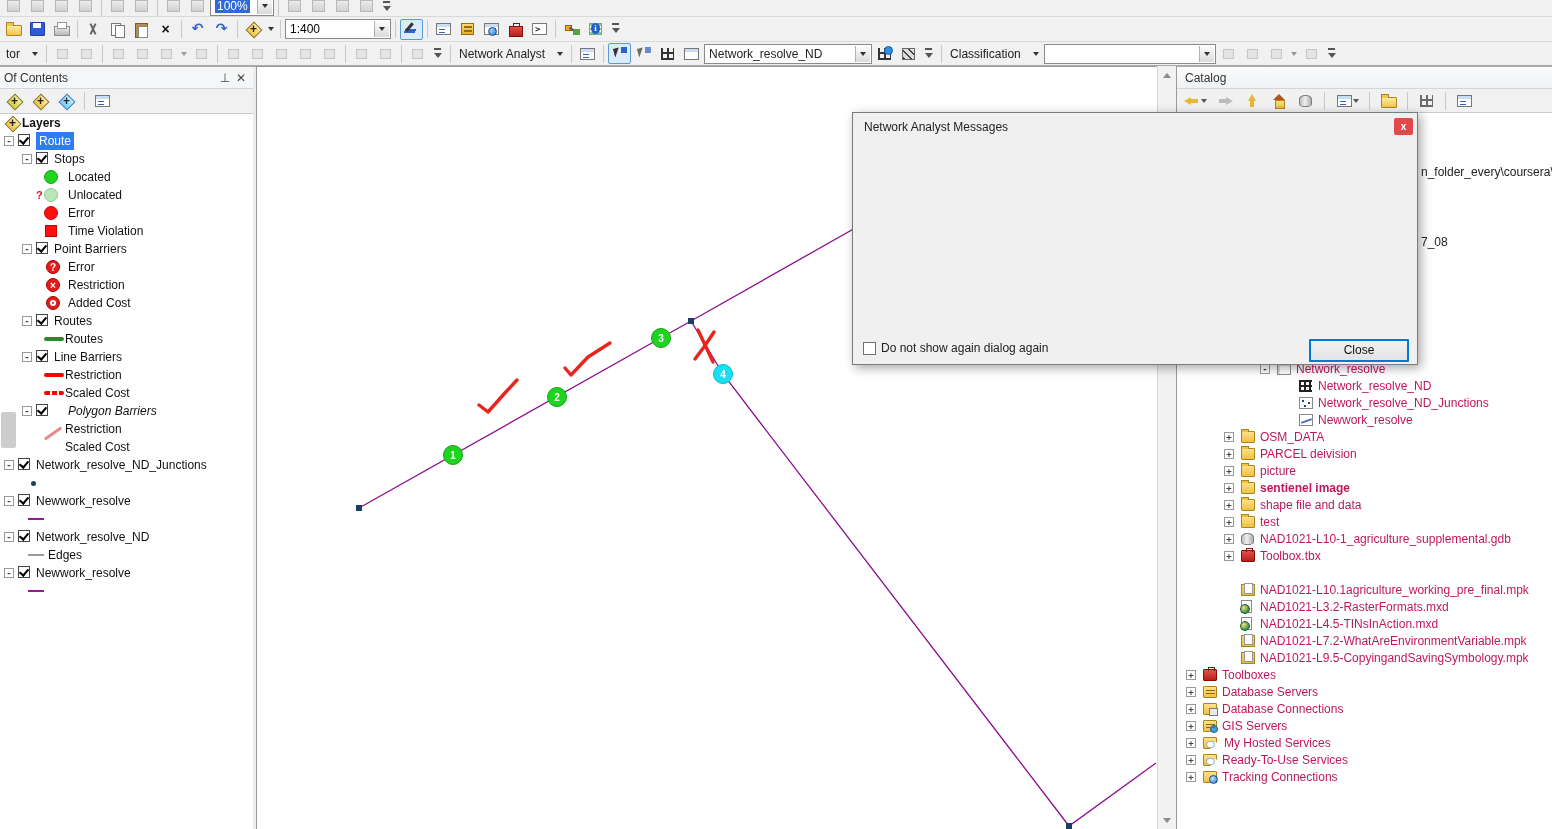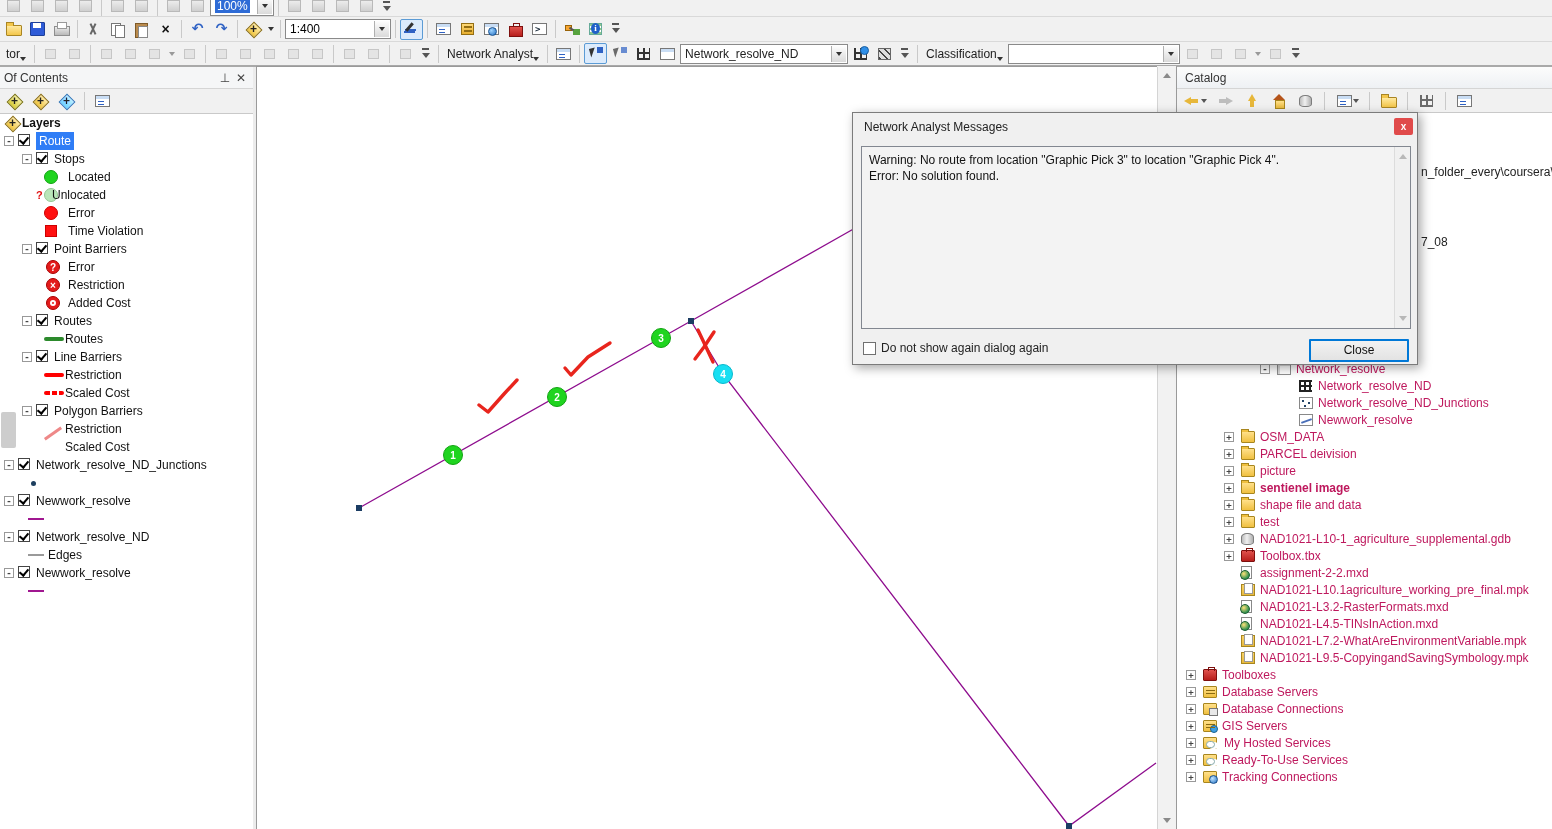--- a/index.html
+++ b/index.html
@@ -9,21 +9,21 @@
   *{box-sizing:border-box}
 
   
   .tbrow{display:flex;align-items:center;background:#f1f1f1;border-bottom:1px solid #d9d9d9;padding-left:2px;gap:1px}
   #tb1{height:17px;overflow:hidden;align-items:flex-end}
   #tb2{height:25px}
   #tb3{height:24px;border-bottom:1px solid #a9a9a9}
   .sep{width:1px;height:18px;background:#c9c9c9;margin:0 3px;flex:none}
   .tb-btn{width:23px;height:21px;display:flex;align-items:center;justify-content:center;flex:none;border:1px solid transparent;border-radius:2px}
   .tb-btn.act{background:#dcebfc;border:1px solid #5b9bd5}
-  .tb-lbl{padding:0 4px;display:flex;align-items:flex-end;gap:0;white-space:nowrap}
+  .tb-lbl{padding:0 4px;display:flex;align-items:center;gap:12px;white-space:nowrap}
   .car{width:0;height:0;border-left:3px solid transparent;border-right:3px solid transparent;border-top:4px solid #333;display:inline-block}
   .ovf{width:12px;height:18px;position:relative;flex:none;margin:0 2px}
   .ovf::before{content:"";position:absolute;left:2px;top:3px;width:7px;height:2px;background:#555}
   .ovf::after{content:"";position:absolute;left:2px;top:8px;border-left:4px solid transparent;border-right:4px solid transparent;border-top:5px solid #555}
   .combo{display:inline-flex;align-items:center;background:#fff;border:1px solid #8a8a8a;height:20px;padding-left:4px;position:relative;flex:none}
   .combo .dd{position:absolute;right:1px;top:1px;bottom:1px;width:15px;background:linear-gradient(#fdfdfd,#dadada);border-left:1px solid #b0b0b0;display:flex;align-items:center;justify-content:center}
   .combo input{border:none;outline:none;font:12px "Liberation Sans",sans-serif;width:100%;background:transparent;padding:0}
   .hl{background:#2e6bd6;color:#fff;padding:0 2px}
 
   
@@ -454,21 +454,21 @@
         <span class="exp" style="left: 22px;">-</span>
         <span class="cb" style="left: 36px;"></span>
         <span class="lbl" style="left: 54px;">Stops</span>
       </div>
       <div class="trow" style="top: 54px;">
         <span class="sym s-c c-green" style="left: 44px;"></span>
         <span class="lbl" style="left: 68px;">Located</span>
       </div>
       <div class="trow" style="top: 72px;">
         <span class="sym s-c c-pale" style="left: 44px;"></span>
-        <span class="lbl" style="left: 52px;">Unlocated</span>
+        <span class="lbl" style="left: 68px;">Unlocated</span>
       </div>
       <div class="trow" style="top: 90px;">
         <span class="sym s-c c-red" style="left: 44px;"></span>
         <span class="lbl" style="left: 68px;">Error</span>
       </div>
       <div class="trow" style="top: 108px;">
         <span class="sym sq-red" style="left: 45px;"></span>
         <span class="lbl" style="left: 68px;">Time Violation</span>
       </div>
       <div class="trow" style="top: 126px;">
@@ -506,21 +506,21 @@
         <span class="sym ln ln-red" style="left: 44px;"></span>
         <span class="lbl" style="left: 65px;">Restriction</span>
       </div>
       <div class="trow" style="top: 270px;">
         <span class="sym ln ln-red-d" style="left: 44px;"></span>
         <span class="lbl" style="left: 65px;">Scaled Cost</span>
       </div>
       <div class="trow" style="top: 288px;">
         <span class="exp" style="left: 22px;">-</span>
         <span class="cb" style="left: 36px;"></span>
-        <span class="lbl" style="left: 54px;">Polygon Barriers</span>
+        <span class="lbl" style="left: 68px; font-style: italic;">Polygon Barriers</span>
       </div>
       <div class="trow" style="top: 306px;">
         <span class="sym ln pg-restrict" style="left: 45px;"></span>
         <span class="lbl" style="left: 65px;">Restriction</span>
       </div>
       <div class="trow" style="top: 324px;">
         <span class="sym ln pg-scaled" style="left: 45px;"></span>
         <span class="lbl" style="left: 65px;">Scaled Cost</span>
       </div>
       <div class="trow" style="top: 342px;">
@@ -686,24 +686,20 @@
       <div class="crow" style="top: 170px;">
         <span class="cexp" style="left: 47px;">+</span>
         <span class="cic gdb" style="left: 64px;"></span>
         <span class="lbl" style="left: 83px;">NAD1021-L10-1_agriculture_supplemental.gdb</span>
       </div>
       <div class="crow" style="top: 187px;">
         <span class="cexp" style="left: 47px;">+</span>
         <span class="cic toolbox" style="left: 64px;"></span>
         <span class="lbl" style="left: 83px;">Toolbox.tbx</span>
       </div>
-      <div class="crow" style="top: 204px;">
-        <span class="cic mxd" style="left: 64px;"></span>
-        <span class="lbl" style="left: 83px;">assignment-2-2.mxd</span>
-      </div>
       <div class="crow" style="top: 221px;">
         <span class="cic mpk" style="left: 64px;"></span>
         <span class="lbl" style="left: 83px;">NAD1021-L10.1agriculture_working_pre_final.mpk</span>
       </div>
       <div class="crow" style="top: 238px;">
         <span class="cic mxd" style="left: 64px;"></span>
         <span class="lbl" style="left: 83px;">NAD1021-L3.2-RasterFormats.mxd</span>
       </div>
       <div class="crow" style="top: 255px;">
         <span class="cic mxd" style="left: 64px;"></span>
@@ -751,32 +747,18 @@
         <span class="cexp" style="left: 9px;">+</span>
         <span class="cic tracking" style="left: 26px;"></span>
         <span class="lbl" style="left: 45px;">Tracking Connections</span>
       </div>
     </div>
 </div>
 
 <div id="dialog">
   <div id="dlg-title">Network Analyst Messages</div>
   <div id="dlg-close">x</div>
-  <div id="dlg-msgbox">
-    <div id="dlg-msgtext">
-      <div>Warning: No route from location "Graphic Pick 3" to location "Graphic Pick 4".</div>
-      <div>Error: No solution found.</div>
-    </div>
-    <div id="dlg-sb">
-      <span class="sb-btn sb-up">
-          <span class="sb-tri-up"></span>
-        </span>
-      <span class="sb-btn sb-dn">
-          <span class="sb-tri-dn"></span>
-        </span>
-    </div>
-  </div>
   <div id="dlg-check">
     <span class="box"></span>
     <span>Do not show again dialog again</span>
   </div>
   <div id="dlg-closebtn">Close</div>
 </div>
 
 </body></html>

